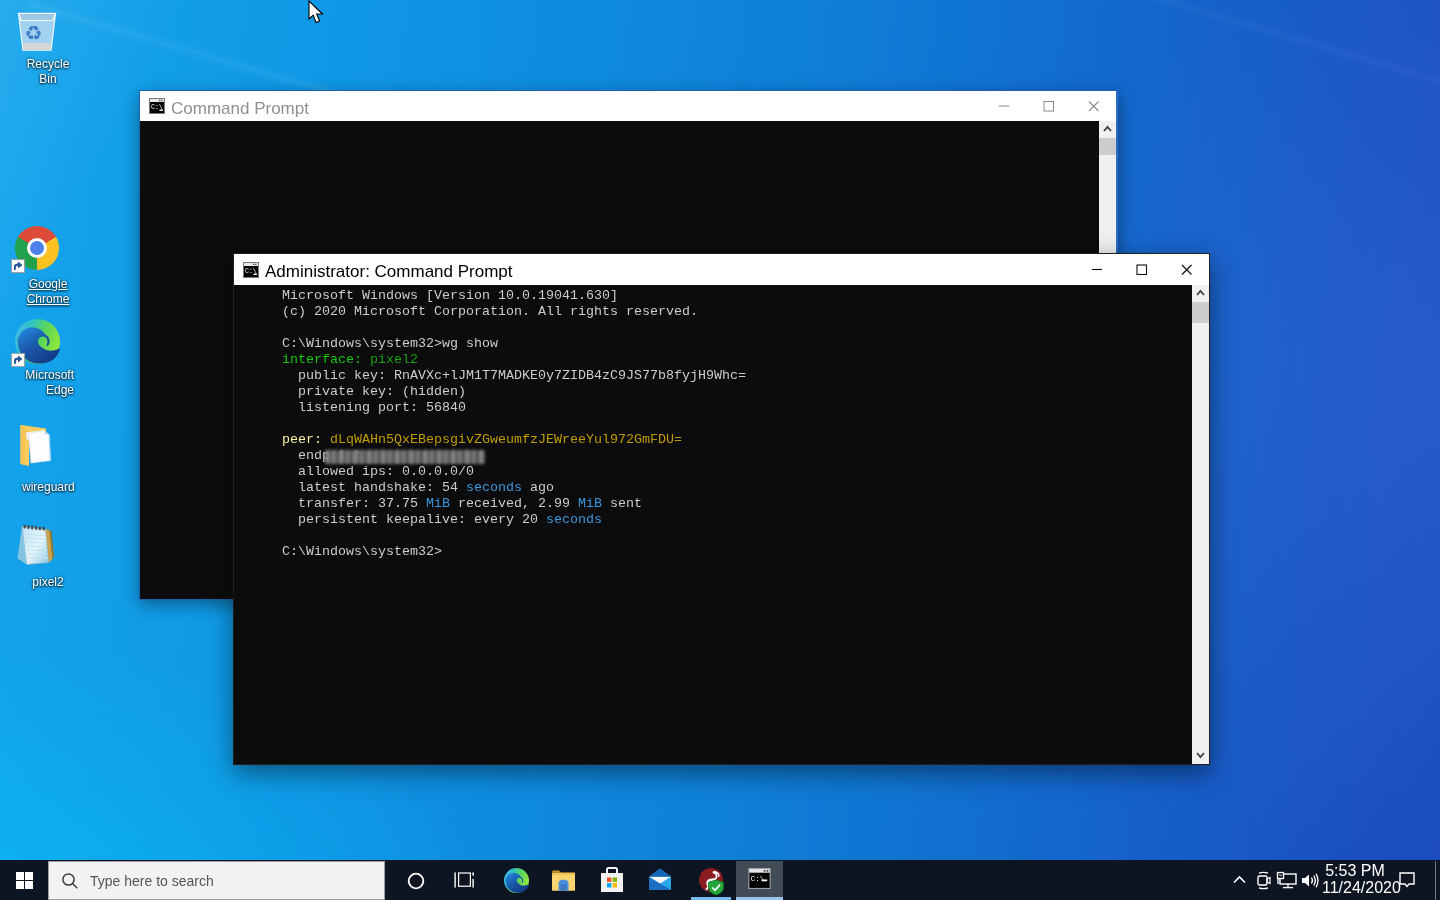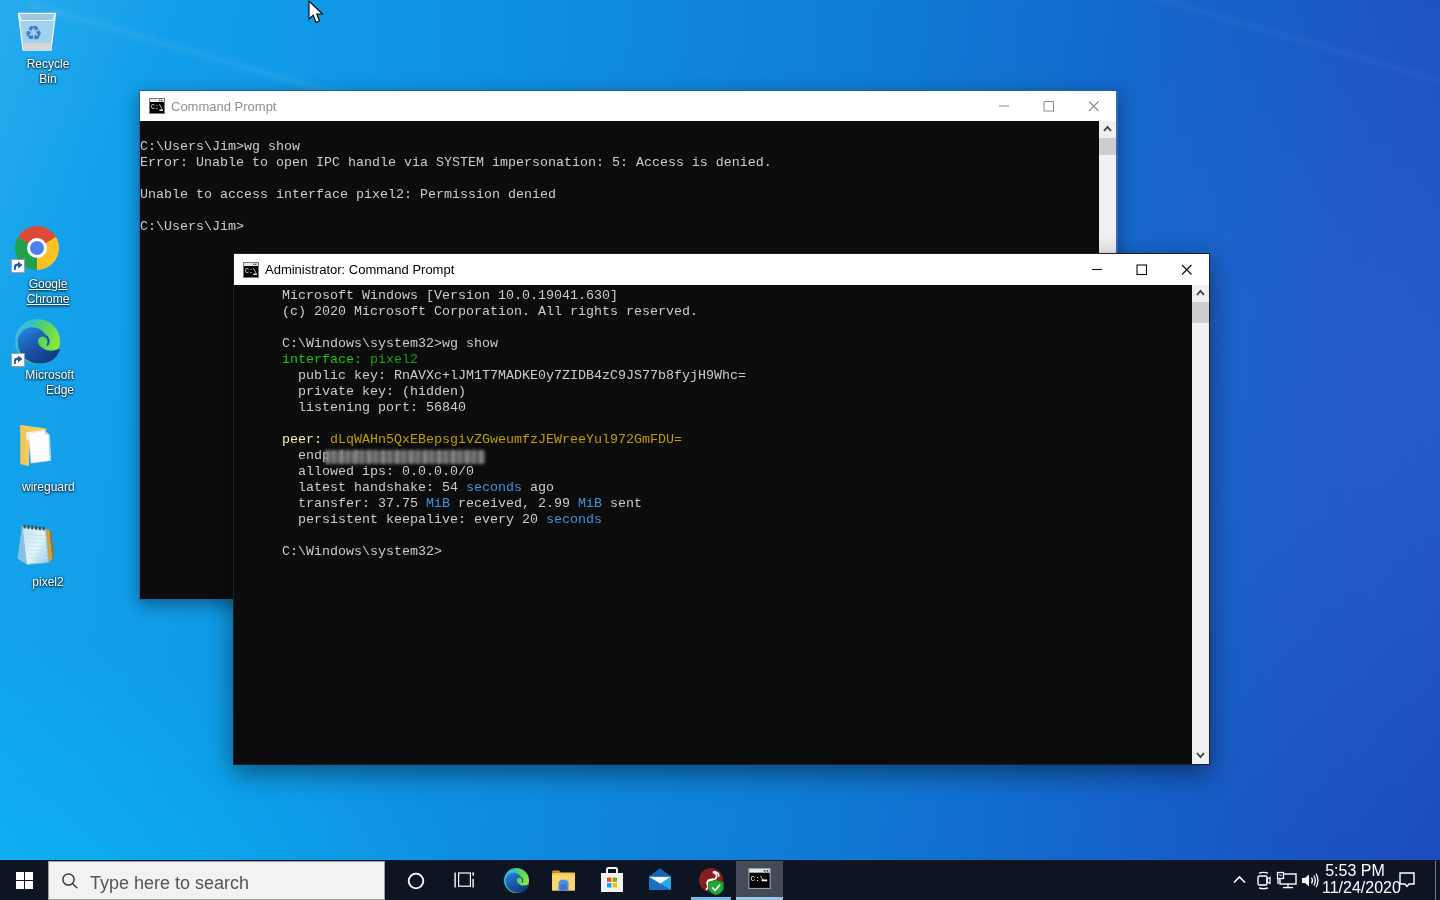--- a/index.html
+++ b/index.html
@@ -18,21 +18,21 @@
 
 .dicon { position:absolute; width:74px; text-align:center; color:#fff; font-size:12px; }
 .dicon .lbl { text-shadow:0 1px 2px rgba(0,0,0,0.85), 0 0 3px rgba(0,0,0,0.7); line-height:14.5px;padding-left:22px; }
 .shortcut-badge { position:absolute; width:14px; height:14px; background:#fff; border:1px solid #9aa0a6; }
 .shortcut-badge svg { display:block; }
 
 
 .win { position:absolute; background:#0c0c0c; }
 .titlebar { position:absolute; left:0; top:0; right:0; height:30px; background:#ffffff; }
 .titlebar .ticon { position:absolute; left:9px; top:7px; width:16px; height:16px; }
-.titlebar .ttext { position:absolute; left:31px; top:8px; font-size:13px; }
+.titlebar .ttext { position:absolute; left:31px; top:8px; font-size:17px; }
 .caption-btns { position:absolute; right:0; top:0; height:30px; }
 .cbtn { position:absolute; top:0; width:45px; height:30px; }
 .console { position:absolute; font-family:"Liberation Mono", monospace; font-size:13.33px; line-height:16px; letter-spacing:0px; color:#cccccc; white-space:pre; }
 .sb { position:absolute; width:17px; background:#f0f0f0; }
 .sb .thumb { position:absolute; left:0; width:17px; background:#cdcdcd; }
 .sb .arr { position:absolute; left:0; width:17px; height:17px; }
 .sb .arr svg { display:block; margin:4px auto 0; }
 .grn1 { color:#13a10e; }
 .grn2 { color:#16c60c; }
 .yb { color:#f9f1a5; }
@@ -173,27 +173,20 @@
           <line x1="18" y1="15" x2="28" y2="15" stroke="#8a8a8a" stroke-width="1"></line>
         </svg>
       <svg class="cbtn" style="right:45px;" viewBox="0 0 45 30">
           <rect x="18" y="10.5" width="9.5" height="9.5" fill="none" stroke="#8a8a8a" stroke-width="1"></rect>
         </svg>
       <svg class="cbtn" style="right:0px;" viewBox="0 0 45 30">
           <path d="M18,10.5 L27.5,20 M27.5,10.5 L18,20" stroke="#8a8a8a" stroke-width="1.1" fill="none"></path>
         </svg>
     </div>
   </div>
-  <div class="console" style="left:0px; top:32px;">
-C:\Users\Jim&gt;wg show
-Error: Unable to open IPC handle via SYSTEM impersonation: 5: Access is denied.
-
-Unable to access interface pixel2: Permission denied
-
-C:\Users\Jim&gt;</div>
   <div class="sb" style="right:0; top:30px; bottom:0;">
     <div class="arr" style="top:0;">
         <svg width="9" height="8" viewBox="0 0 9 8">
           <path d="M1,6 L4.5,1.8 L8,6" fill="none" stroke="#404040" stroke-width="1.8"></path>
         </svg>
       </div>
     <div class="thumb" style="top:17px; height:17px;"></div>
   </div>
 </div>
 
@@ -261,21 +254,21 @@
     <rect x="9" y="0" width="8" height="8" fill="#fff"></rect>
   <rect x="0" y="9" width="8" height="8" fill="#fff"></rect>
     <rect x="9" y="9" width="8" height="8" fill="#fff"></rect>
 </svg>
 
 <div class="abs" style="left:48px; top:861px; width:337px; height:39px; background:#f2f2f2; border:1px solid #9e9e9e;">
   <svg class="abs" style="left:12px; top:10px;" width="18" height="18" viewBox="0 0 18 18">
     <circle cx="7.5" cy="7.5" r="5.6" fill="none" stroke="#3b3b3b" stroke-width="1.5"></circle>
     <line x1="11.7" y1="11.7" x2="16.3" y2="16.3" stroke="#3b3b3b" stroke-width="1.5"></line>
   </svg>
-  <span class="abs" style="left:41px; top:11px; font-size:18px; color:#555;">Type here to search</span>
+  <span class="abs" style="left:41px; top:11px; font-size:14px; color:#555;">Type here to search</span>
 </div>
 
 <svg class="abs" style="left:407px; top:872px;" width="18" height="18" viewBox="0 0 18 18">
   <circle cx="9" cy="9" r="7.3" fill="none" stroke="#fff" stroke-width="1.8"></circle>
 </svg>
 
 <svg class="abs" style="left:454px; top:871px;" width="20" height="18" viewBox="0 0 20 18">
   <rect x="4.6" y="2" width="11.8" height="13.2" fill="none" stroke="#fff" stroke-width="1.2"></rect>
   <line x1="1.1" y1="1.6" x2="1.1" y2="16.4" stroke="#fff" stroke-width="1.4"></line>
   <line x1="19.1" y1="8" x2="19.1" y2="16.4" stroke="#fff" stroke-width="1.4"></line>

